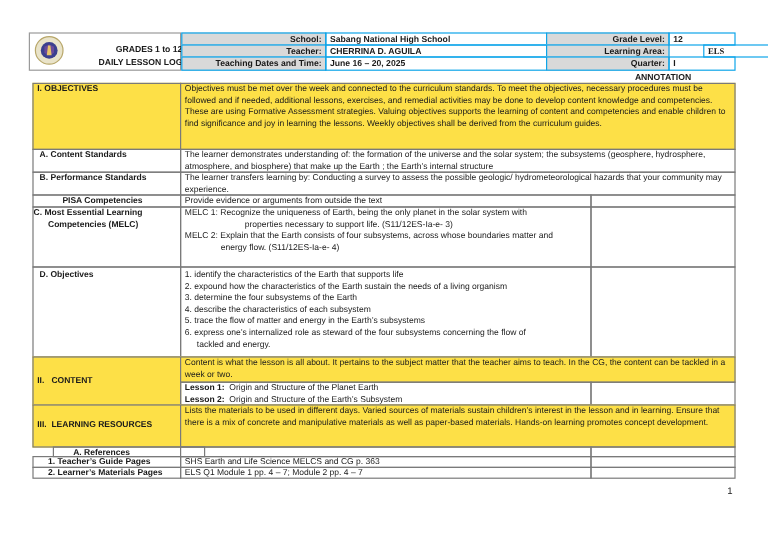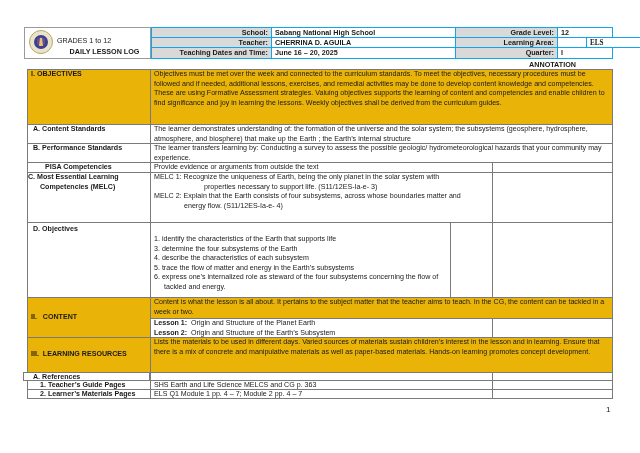--- a/index.html
+++ b/index.html
@@ -4,39 +4,39 @@
 <style>
   html, body { margin:0; padding:0; background:#ffffff; }
   body { width:640px; height:453px; position:relative; overflow:hidden;
          font-family:"Liberation Sans", sans-serif; color:#1a1a1a; }
   .abs { position:absolute; box-sizing:border-box; }
   .hdr-cell { position:absolute; box-sizing:border-box; border:1px solid #0ea5e9;
               font-size:7.2px; line-height:10px; padding:0 3px; white-space:nowrap; font-weight:bold; }
   .shade { background:#d9d9d9; text-align:right; }
   .cell { position:absolute; box-sizing:border-box; border:1px solid #7a7a7a;
           font-size:7.1px; line-height:9.6px; padding:0 3px; overflow:hidden; }
-  .blue { background:#eab308; }
+  .blue { background:#fde047; }
   .lbl { font-weight:bold; }
   .ml { display:block; }
   .cont { display:block; padding-left:50px; }
   .cont2 { display:block; padding-left:30px; }
 </style>
 </head>
 <body>
 
 <div class="abs" style="left:24px;top:27px;width:127px;height:32px;border:1px solid #9a9a9a;">
   <div class="abs" style="left:4px;top:2px;width:24px;height:24px;border-radius:50%;background:#e9e3c9;border:1px solid #b8a76a;">
     <svg width="22" height="22" viewBox="0 0 22 22" style="position:absolute;left:0;top:0;">
       <circle cx="11" cy="11" r="7" fill="#3b3f8f"></circle>
       <path d="M7 8 L11 6 L15 8 L15 13 Q11 17 7 13 Z" fill="#6a4a9a"></path>
       <path d="M10 7 L12 7 L13 15 L9 15 Z" fill="#e8c36a"></path>
     </svg>
   </div>
-  <div class="abs" style="left:32px;top:8px;width:95px;text-align:left;font-size:7.2px;font-weight:normal;">GRADES 1 to 12</div>
-  <div class="abs" style="left:32px;top:19px;width:95px;text-align:center;font-size:7.2px;font-weight:bold;">DAILY LESSON LOG</div>
+  <div class="abs" style="left:32px;top:8px;width:95px;text-align:right;font-size:7.2px;font-weight:bold;">GRADES 1 to 12</div>
+  <div class="abs" style="left:32px;top:19px;width:95px;text-align:right;font-size:7.2px;font-weight:bold;">DAILY LESSON LOG</div>
 </div>
 
 <div class="hdr-cell shade" style="left:151px;top:27px;width:121px;height:11px;">School:</div>
 <div class="hdr-cell shade" style="left:151px;top:37px;width:121px;height:11px;">Teacher:</div>
 <div class="hdr-cell shade" style="left:151px;top:47px;width:121px;height:12px;">Teaching Dates and Time:</div>
 
 <div class="hdr-cell" style="left:271px;top:27px;width:185px;height:11px;">Sabang National High School</div>
 <div class="hdr-cell" style="left:271px;top:37px;width:185px;height:11px;">CHERRINA D. AGUILA</div>
 <div class="hdr-cell" style="left:271px;top:47px;width:185px;height:12px;">June 16 – 20, 2025</div>
 
@@ -52,39 +52,40 @@
 
 <div class="cell blue lbl" style="left:27px;top:69px;width:124px;height:56px;">I.  OBJECTIVES</div>
 <div class="cell blue" style="left:150px;top:69px;width:463px;height:56px;">Objectives must be met over the week and connected to the curriculum standards. To meet the objectives, necessary procedures must be followed and if needed, additional lessons, exercises, and remedial activities may be done to develop content knowledge and competencies. These are using Formative Assessment strategies. Valuing objectives supports the learning of content and competencies and enable children to find significance and joy in learning the lessons. Weekly objectives shall be derived from the curriculum guides.</div>
 
 <div class="cell lbl" style="left:27px;top:124px;width:124px;height:20px;padding-left:5px;">A.  Content Standards</div>
 <div class="cell" style="left:150px;top:124px;width:463px;height:20px;">The learner demonstrates understanding of:  the formation of the universe and the solar system; the subsystems (geosphere, hydrosphere, atmosphere, and biosphere) that make up the Earth ; the Earth’s internal structure</div>
 
 <div class="cell lbl" style="left:27px;top:143px;width:124px;height:20px;padding-left:5px;">B.  Performance Standards</div>
 <div class="cell" style="left:150px;top:143px;width:463px;height:20px;">The learner transfers learning by: Conducting a survey to assess the possible geologic/ hydrometeorological hazards that your community may experience.</div>
 
-<div class="cell lbl" style="left:27px;top:162px;width:124px;height:11px;padding-left:17px;">PISA Competencies</div>
+<div class="cell lbl" style="left:27px;top:162px;width:124px;height:11px;padding-left:24px;">PISA Competencies</div>
 <div class="cell" style="left:150px;top:162px;width:343px;height:11px;">Provide evidence or arguments from outside the text</div>
 <div class="cell" style="left:492px;top:162px;width:121px;height:11px;"></div>
 
 <div class="cell lbl" style="left:27px;top:172px;width:124px;height:51px;padding-left:0;">
   <span class="ml">C.  Most Essential Learning</span>
   <span class="ml" style="padding-left:12px;">Competencies (MELC)</span>
 </div>
 <div class="cell" style="left:150px;top:172px;width:343px;height:51px;">
   <span class="ml">MELC 1: Recognize the uniqueness of Earth, being the only planet in the solar system with</span>
   <span class="cont">properties necessary to support life. (S11/12ES-Ia-e- 3)</span>
   <span class="ml">MELC 2: Explain that the Earth consists of four subsystems, across whose boundaries matter and</span>
   <span class="cont2">energy flow. (S11/12ES-Ia-e- 4)</span>
 </div>
 <div class="cell" style="left:492px;top:172px;width:121px;height:51px;"></div>
 
 <div class="cell lbl" style="left:27px;top:222px;width:124px;height:76px;padding-left:5px;padding-top:2px;">D. Objectives</div>
-<div class="cell" style="left:150px;top:222px;width:301px;height:76px;padding-top:12px;">
+<div class="cell" style="left:150px;top:222px;width:343px;height:76px;padding-top:2px;">
   <span class="ml">1. identify the characteristics of the Earth that supports life</span>
+  <span class="ml">2. expound how the characteristics of the Earth sustain the needs of a living organism</span>
   <span class="ml">3. determine the four subsystems of the Earth</span>
   <span class="ml">4. describe the characteristics of each subsystem</span>
   <span class="ml">5. trace the flow of matter and energy in the Earth’s subsystems</span>
   <span class="ml">6. express one’s internalized role as steward of the four subsystems concerning the flow of</span>
   <span class="ml" style="padding-left:10px;">tackled and energy.</span>
 </div>
 <div class="cell" style="left:492px;top:222px;width:121px;height:76px;"></div>
 
 <div class="cell blue lbl" style="left:27px;top:297px;width:124px;height:41px;display:flex;align-items:center;">
   <span style="white-space:pre;">II.   CONTENT</span>
@@ -94,21 +95,21 @@
   <span class="ml"><b>Lesson 1:</b>&nbsp; <span>Origin and Structure of the Planet Earth</span></span>
   <span class="ml"><b>Lesson 2:</b>&nbsp; <span>Origin and Structure of the Earth’s Subsystem</span></span>
 </div>
 <div class="cell" style="left:492px;top:318px;width:121px;height:20px;"></div>
 
 <div class="cell blue lbl" style="left:27px;top:337px;width:124px;height:36px;display:flex;align-items:center;">
   <span style="white-space:pre;">III.  LEARNING RESOURCES</span>
 </div>
 <div class="cell blue" style="left:150px;top:337px;width:463px;height:36px;">Lists the materials to be used in different days. Varied sources of materials sustain children’s interest in the lesson and in learning. Ensure that there is a mix of concrete and manipulative materials as well as paper-based materials. Hands-on learning promotes concept development.</div>
 
-<div class="cell lbl" style="left:23px;top:372px;width:127px;height:9px;line-height:8px;padding-left:9px;">A.  References</div>
+<div class="cell lbl" style="left:44px;top:372px;width:127px;height:9px;line-height:8px;padding-left:16px;">A.  References</div>
 <div class="cell" style="left:150px;top:372px;width:343px;height:9px;"></div>
 <div class="cell" style="left:492px;top:372px;width:121px;height:9px;"></div>
 
 <div class="cell lbl" style="left:27px;top:380px;width:124px;height:10px;line-height:9px;padding-left:12px;">1.  Teacher’s Guide Pages</div>
 <div class="cell" style="left:150px;top:380px;width:343px;height:10px;line-height:9px;">SHS Earth and Life Science MELCS and CG p. 363</div>
 <div class="cell" style="left:492px;top:380px;width:121px;height:10px;"></div>
 
 <div class="cell lbl" style="left:27px;top:389px;width:124px;height:10px;line-height:9px;padding-left:12px;">2.  Learner’s Materials Pages</div>
 <div class="cell" style="left:150px;top:389px;width:343px;height:10px;line-height:9px;">ELS Q1 Module 1 pp. 4 – 7; Module 2 pp. 4 – 7</div>
 <div class="cell" style="left:492px;top:389px;width:121px;height:10px;"></div>

